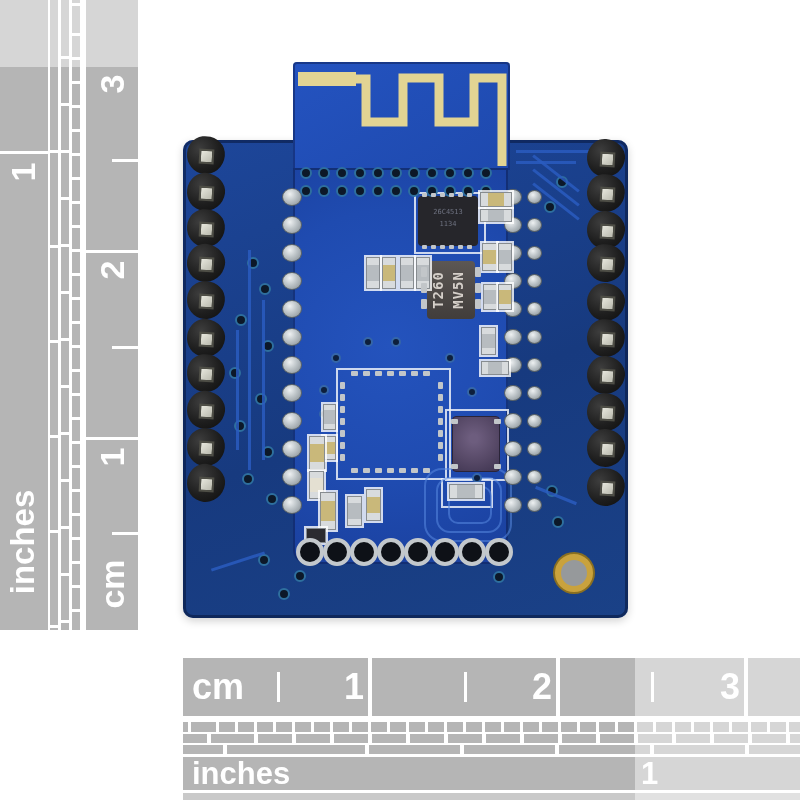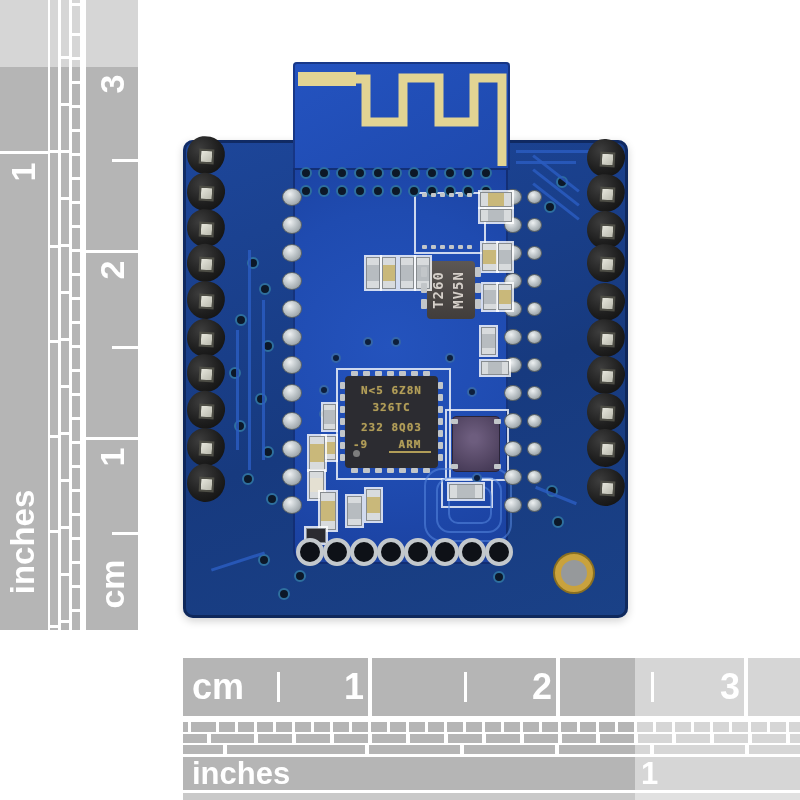--- a/index.html
+++ b/index.html
@@ -117,29 +117,25 @@
   <div class="module"></div>
 
   <div class="silk" style="left:336px;top:368px;width:111px;height:108px;"></div>
   <div class="silk" style="left:445px;top:409px;width:60px;height:68px;"></div>
   <div class="silk" style="left:414px;top:192px;width:68px;height:58px;"></div>
   <div class="silk" style="left:441px;top:478px;width:48px;height:26px;"></div>
   <div class="ring" style="left:424px;top:468px;width:84px;height:70px;border-radius:18px;z-index:3;"></div>
   <div class="ring" style="left:436px;top:477px;width:62px;height:52px;border-radius:14px;z-index:3;"></div>
   <div class="ring" style="left:448px;top:486px;width:40px;height:34px;border-radius:10px;z-index:3;"></div>
 
-  <div class="chip" style="left:345px;top:376px;width:93px;height:92px;">
-    <div class="qfntxt mono" style="top:8px;">N&lt;5 6Z8N</div>
-    <div class="qfntxt mono" style="top:25px;">326TC</div>
-    <div class="qfntxt mono" style="top:45px;">232 8Q03</div>
-    <div class="qfntxt mono" style="top:62px;left:8px;width:24px;text-align:left;">-9</div>
-    <div class="qfntxt mono" style="top:62px;left:44px;width:42px;border-bottom:2px solid #b19d58;">ARM</div>
-    <div class="abs" style="left:8px;top:74px;width:7px;height:7px;border-radius:50%;background:#7d7d7d;"></div>
-  </div>
-
+
+  <div class="chip" style="left:418px;top:196px;width:60px;height:50px;background:#26262b;">
+    <div class="abs mono" style="left:0;right:0;top:12px;text-align:center;color:#6e7280;font-size:7px;">26C4513</div>
+    <div class="abs mono" style="left:0;right:0;top:24px;text-align:center;color:#6e7280;font-size:7px;">1134</div>
+  </div>
 
   <div class="chip" style="left:427px;top:261px;width:48px;height:58px;background:linear-gradient(180deg,#5c5754,#413d3b);">
     <div class="abs mono" style="left:-4px;top:6px;width:56px;height:46px;transform:rotate(-90deg);color:#d5cfc9;font-weight:bold;font-size:14px;line-height:20px;text-align:center;letter-spacing:1px;">
       <div>T260</div>
       <div>MV5N</div>
     </div>
   </div>
 
   <div class="chip" style="left:452px;top:416px;width:46px;height:54px;background:radial-gradient(circle at 45% 40%,#6d5d7e 10%,#574967 55%,#3e3450 100%);border:1px solid #2a2438;">
     <div class="qpin" style="left:-2px;top:2px;width:7px;height:5px;"></div>

